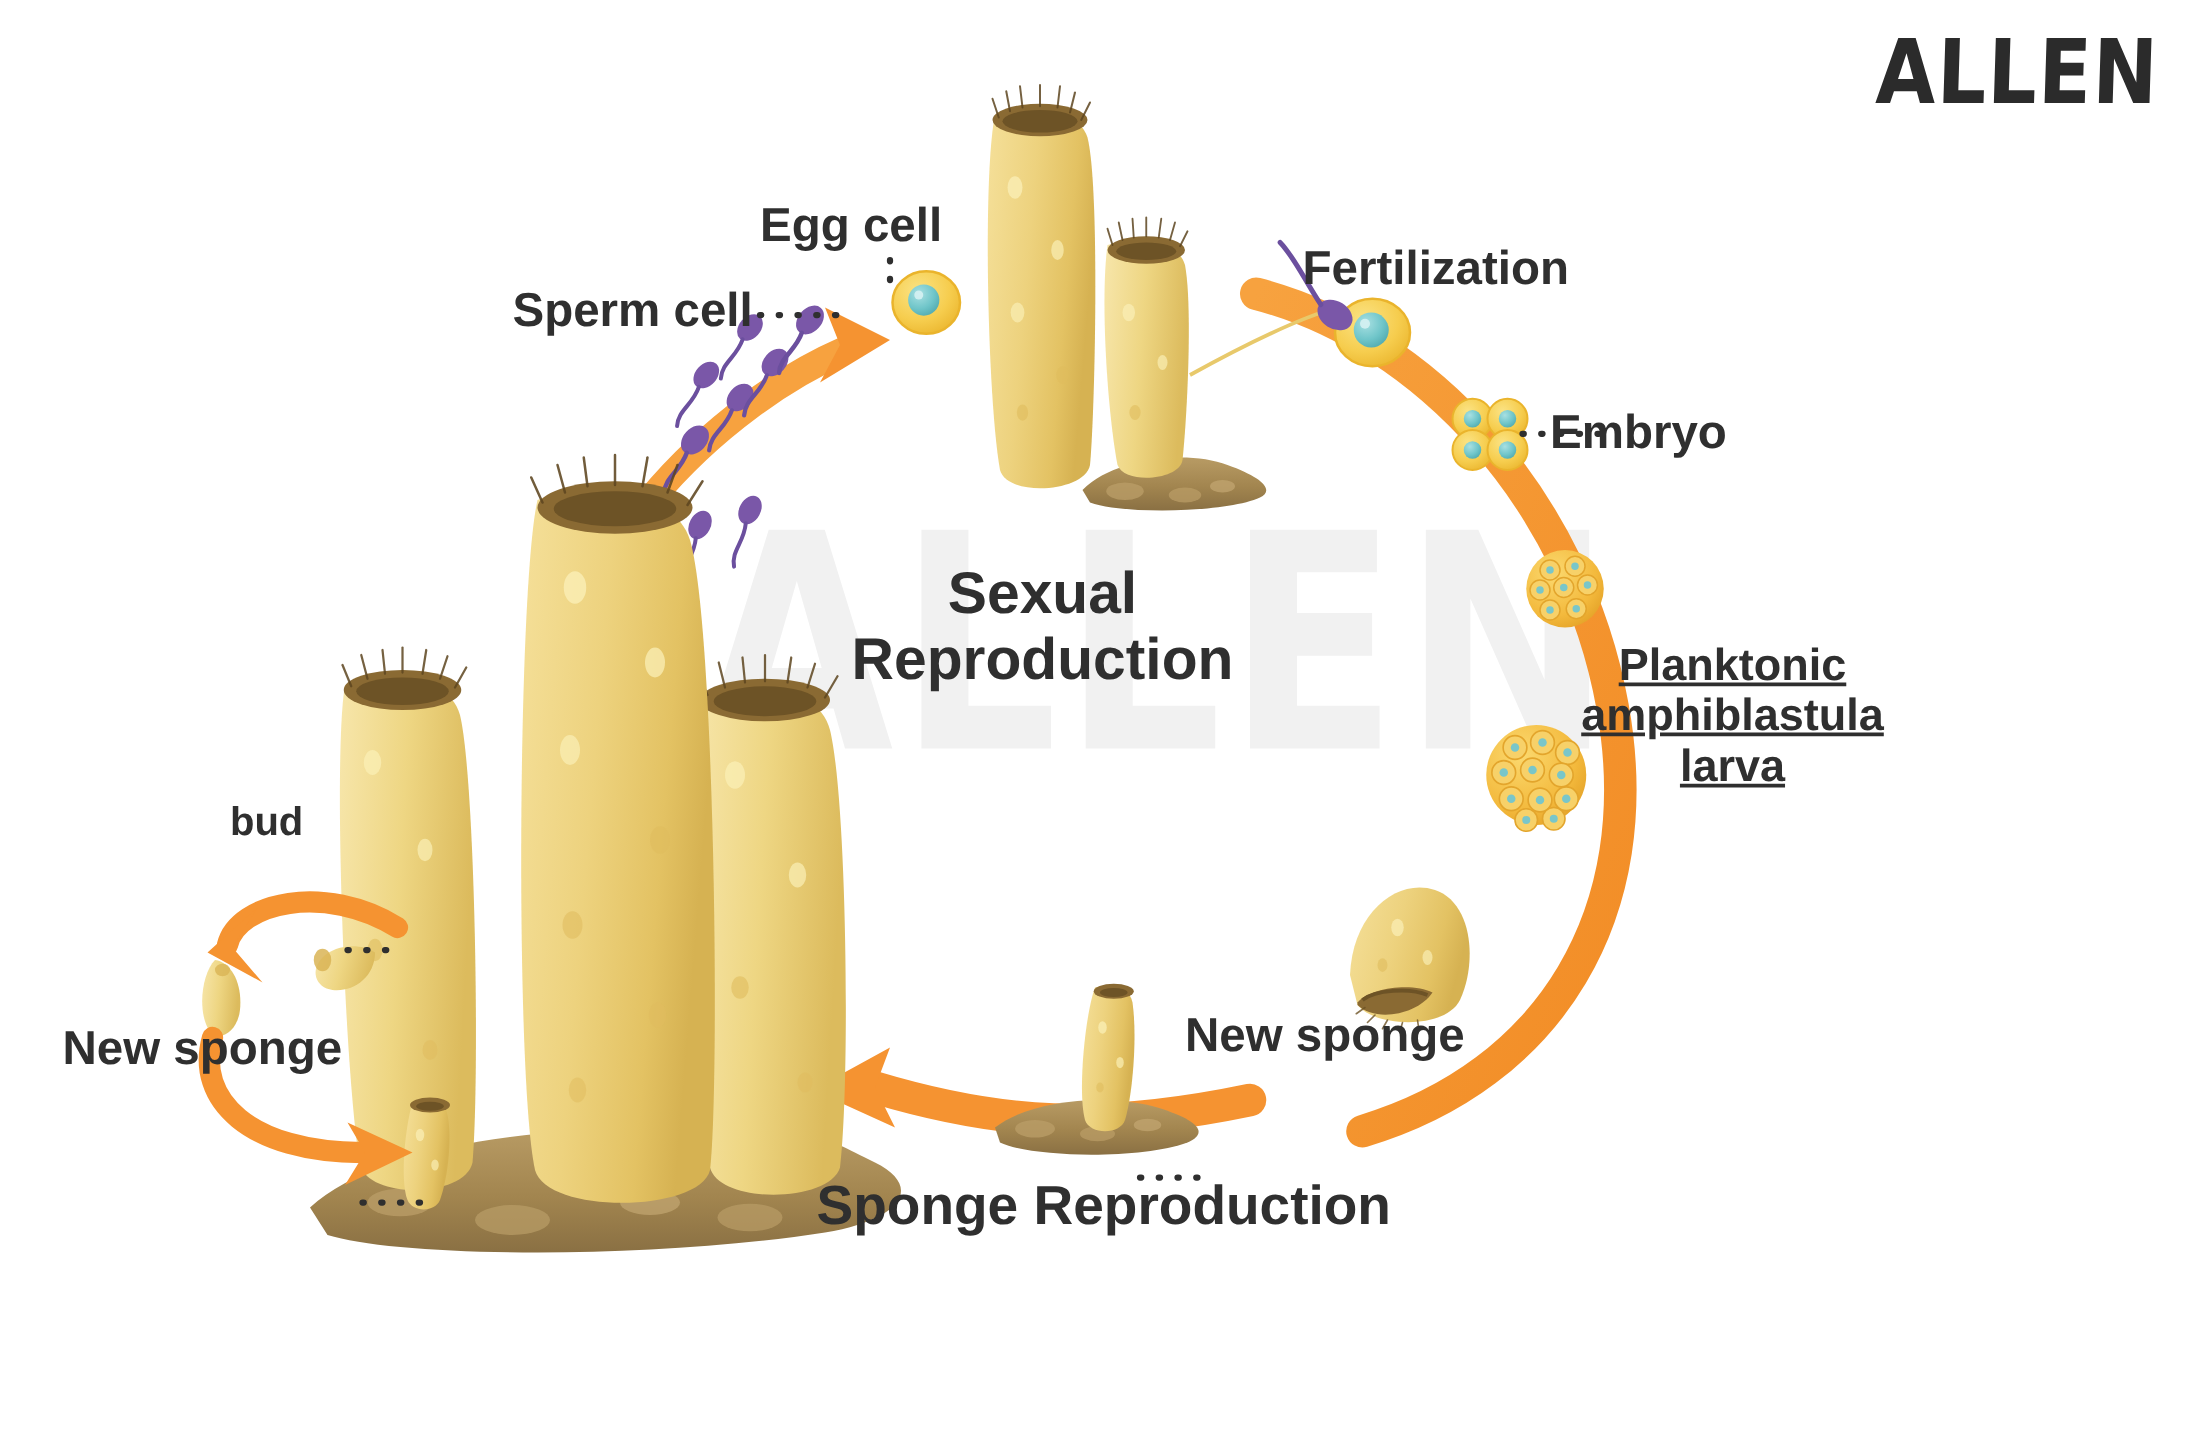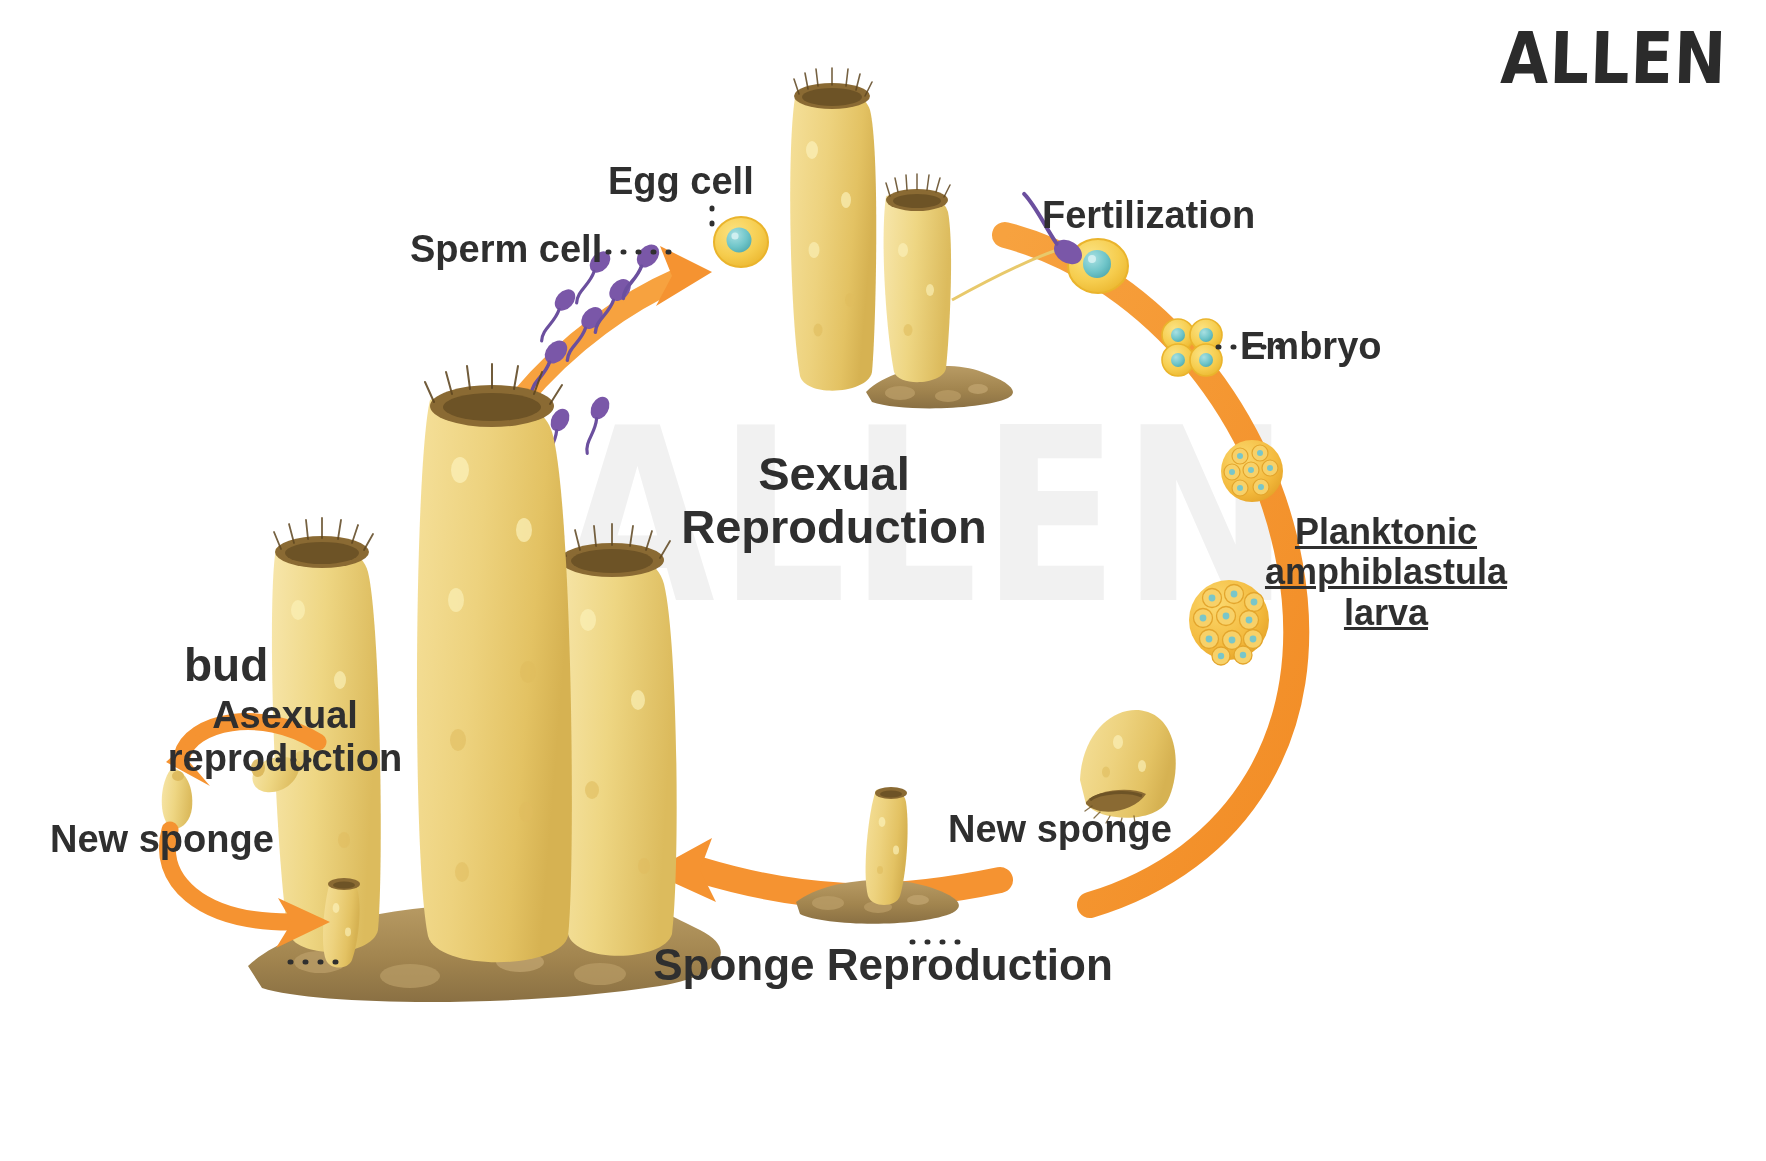--- a/index.html
+++ b/index.html
@@ -381,24 +381,22 @@
 
   <div class="lbl" style="left:1240px;top:325px;font-size:38px;text-align:right;">Embryo</div>
 
   <div class="lbl ctr" style="left:1258px;top:512px;width:256px;font-size:36px;text-decoration:underline;">Planktonic
 amphiblastula
 larva</div>
 
 
   <div class="lbl" style="left:948px;top:808px;font-size:38px;">New sponge</div>
 
-  <div class="lbl" style="left:184px;top:640px;font-size:46px;">bud</div>
-
-  <div class="lbl ctr" style="left:140px;top:694px;width:290px;font-size:38px;">Asexual
-reproduction</div>
+  <div class="lbl" style="left:184px;top:640px;font-size:32px;">bud</div>
+
 
   <div class="lbl" style="left:50px;top:818px;font-size:38px;">New sponge</div>
 
   <div class="lbl ctr" style="left:624px;top:448px;width:420px;font-size:47px;">Sexual
 Reproduction</div>
 
   <div class="lbl ctr" style="left:383px;top:940px;width:1000px;font-size:44px;text-align:center;">Sponge Reproduction</div>
 
 </div>
 

